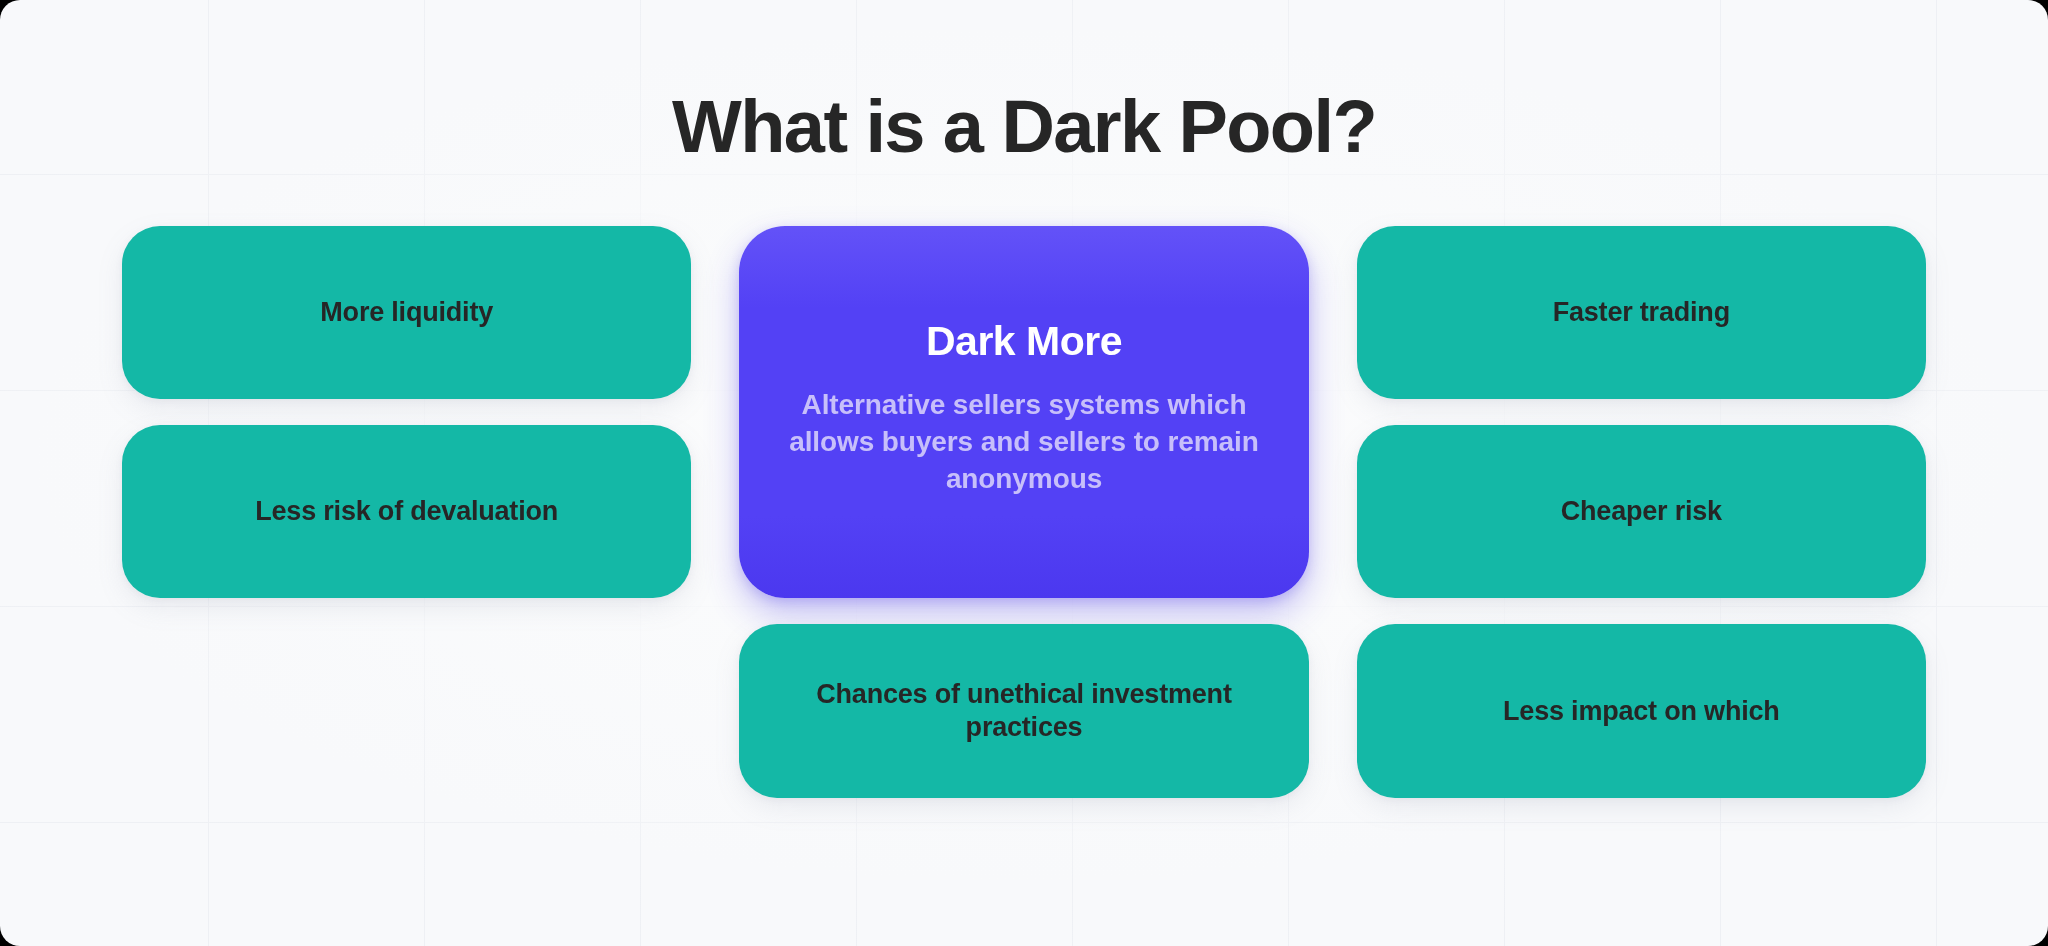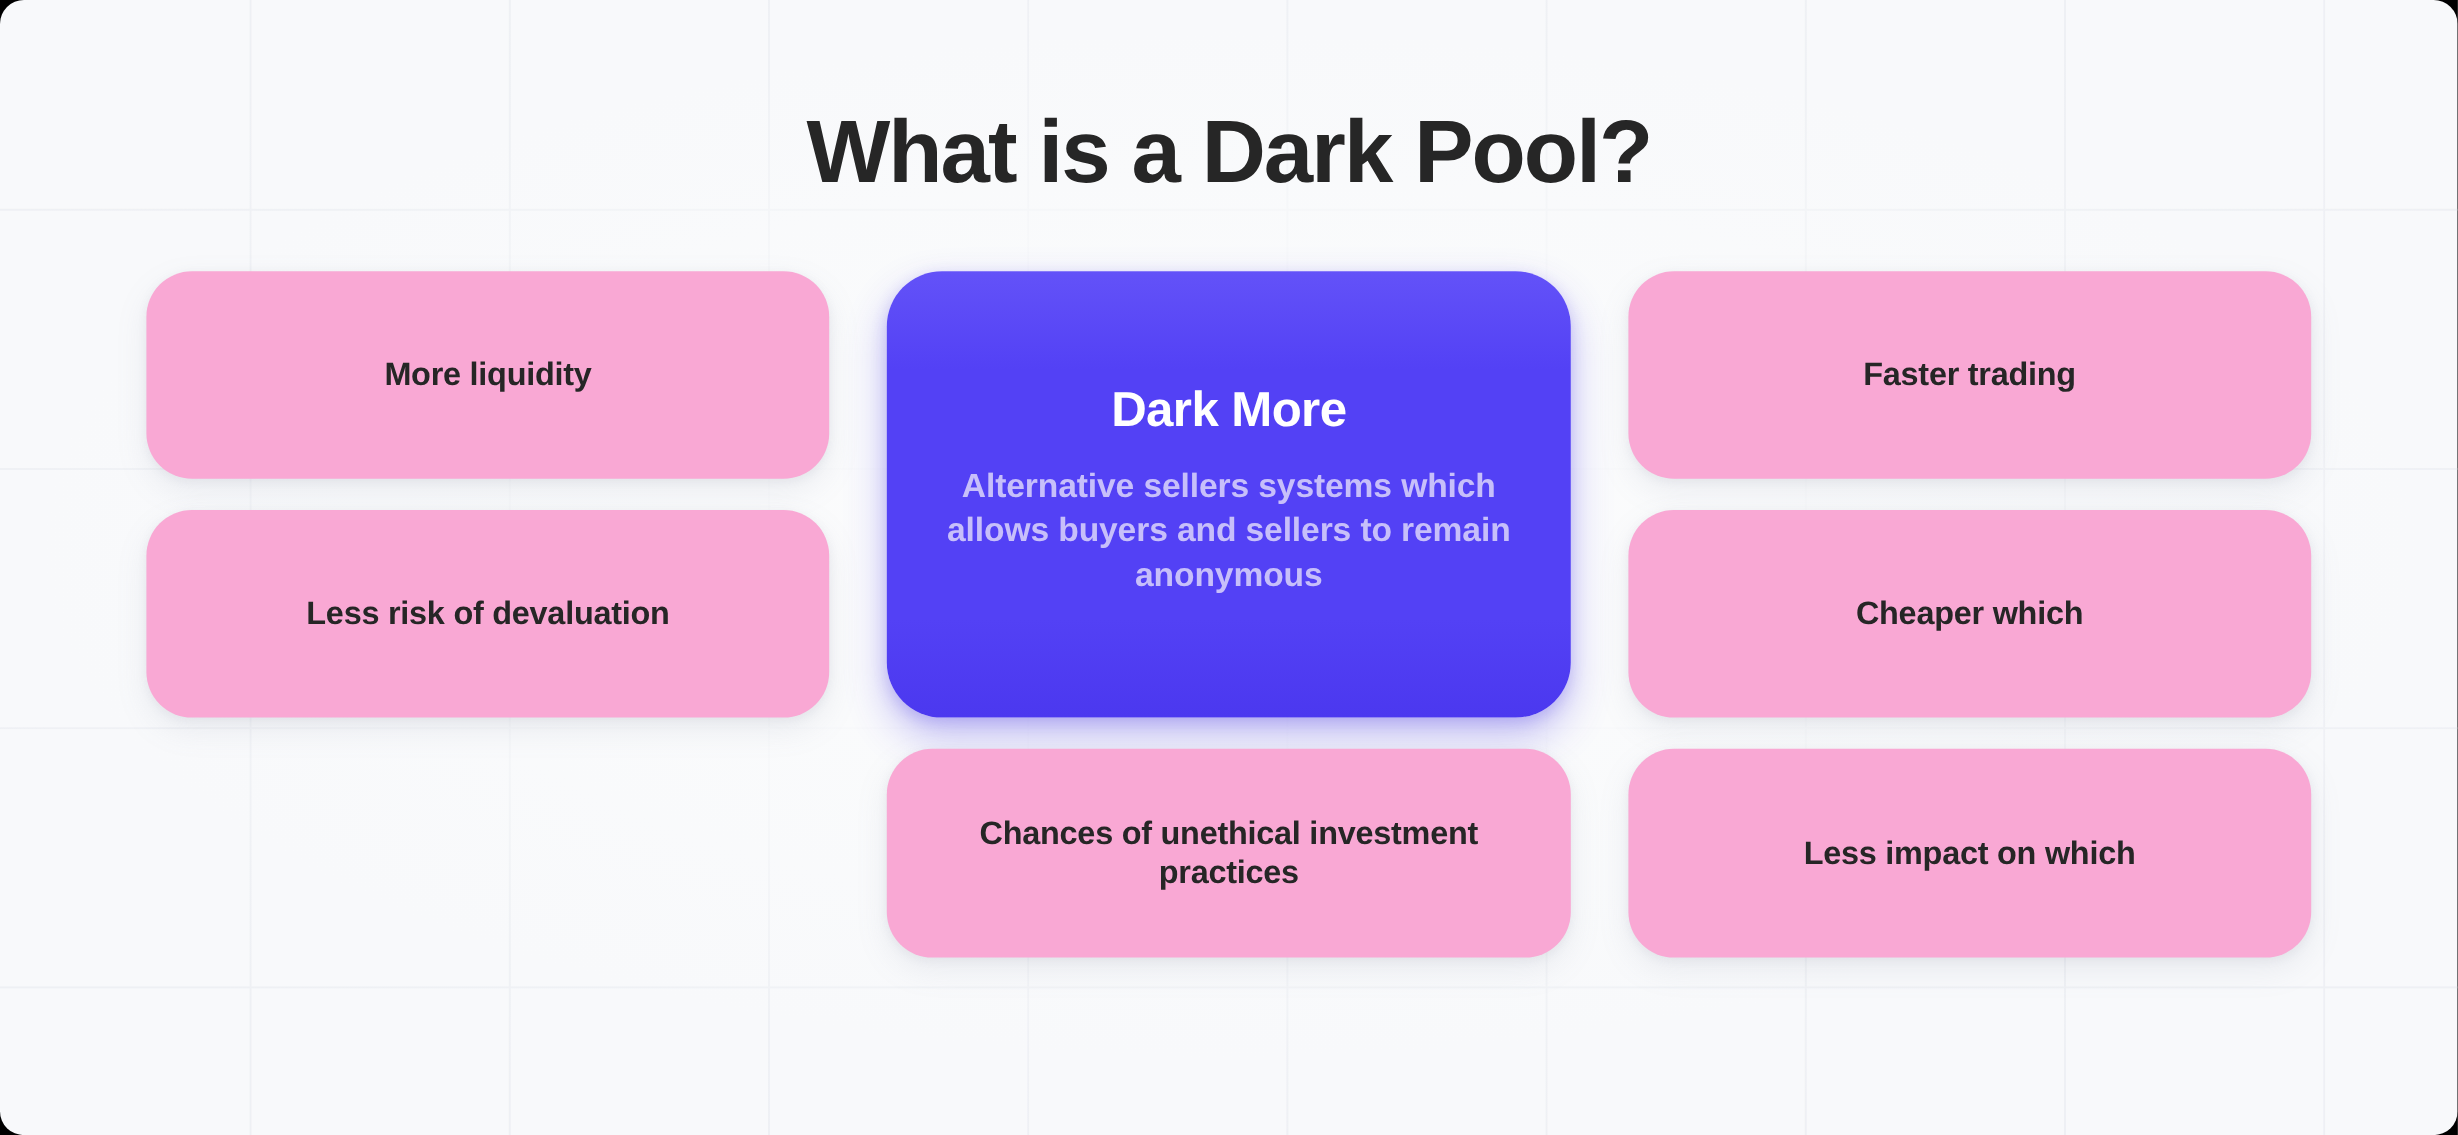--- a/index.html
+++ b/index.html
@@ -69,21 +69,21 @@
     margin-top: 60px;
     display: grid;
     grid-template-columns: 1fr 1fr 1fr;
     grid-template-rows: 1fr 1fr 1fr;
     column-gap: 48px;
     row-gap: 26px;
     height: 572px;
   }
 
   .card {
-    background: #f9a8d4;
+    background: #14b8a6;
     border-radius: 38px;
     box-shadow: 0 10px 26px rgba(128,138,160,0.13),
                 0 2px 7px rgba(128,138,160,0.09);
     display: flex;
     align-items: center;
     justify-content: center;
     text-align: center;
     padding: 10px 34px;
     box-sizing: border-box;
   }
@@ -170,21 +170,21 @@
 
       <div class="card pos-r3c2">
         <span class="card-label">Chances of unethical investment practices</span>
       </div>
 
       <div class="card pos-r1c3">
         <span class="card-label">Faster trading</span>
       </div>
 
       <div class="card pos-r2c3">
-        <span class="card-label">Cheaper which</span>
+        <span class="card-label">Cheaper risk</span>
       </div>
 
       <div class="card pos-r3c3">
         <span class="card-label">Less impact on which</span>
       </div>
 
     </div>
   </div>
 </div>
 

